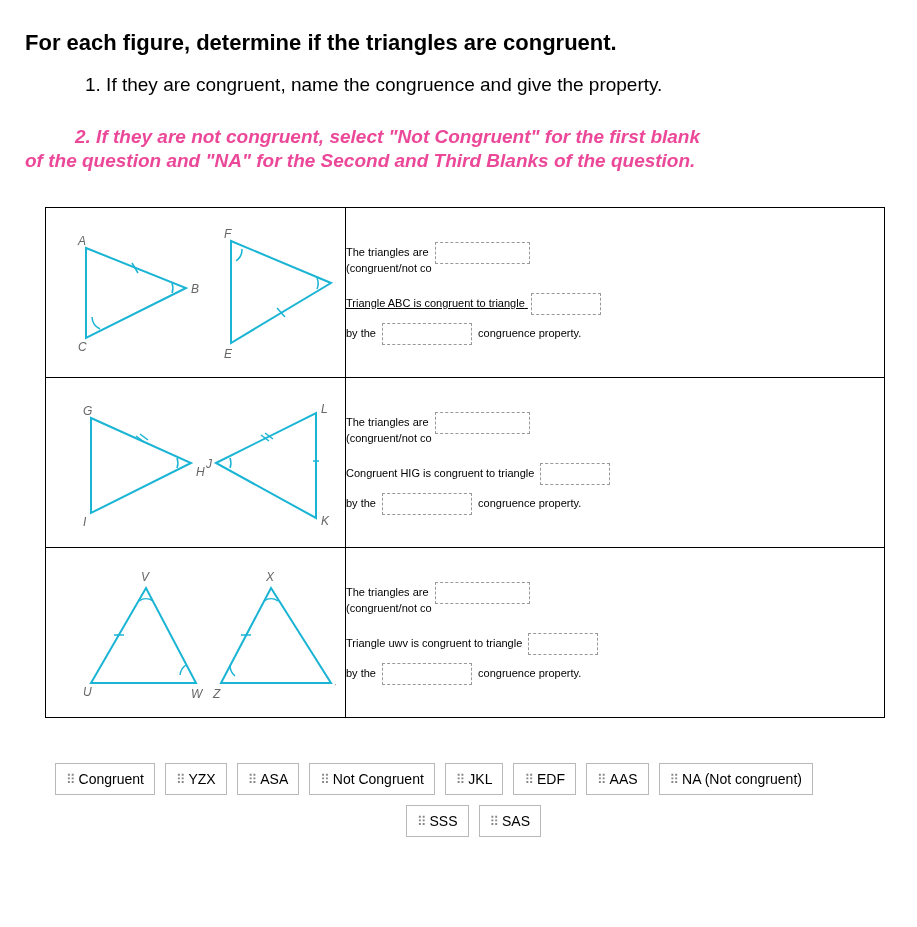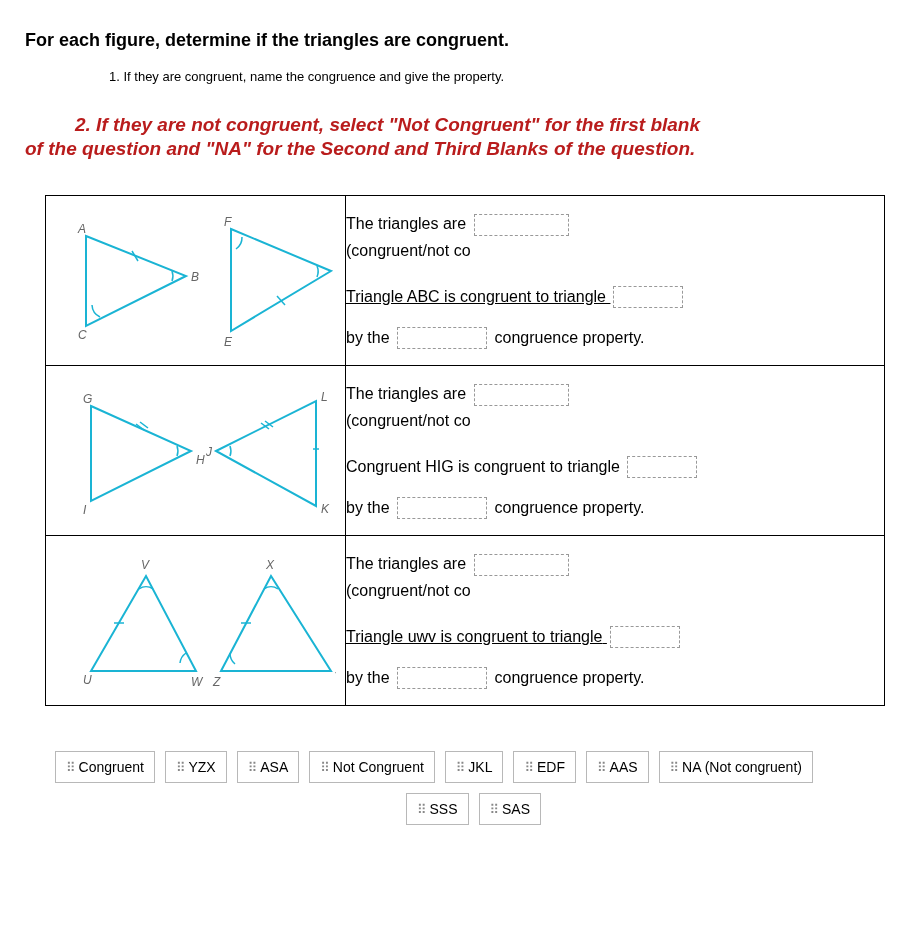--- a/index.html
+++ b/index.html
@@ -5,33 +5,33 @@
     * { box-sizing: border-box; margin: 0; padding: 0; }
     body {
       font-family: Arial, Helvetica, sans-serif;
       background: #fff;
       padding: 30px 25px;
       width: 917px;
       color: #000;
     }
     .title {
       font-weight: bold;
-      font-size: 18px;
+      font-size: 22px;
       margin-bottom: 18px;
     }
     .instruction {
-      font-size: 13px;
-      margin-left: 84px;
+      font-size: 19px;
+      margin-left: 60px;
       margin-bottom: 30px;
     }
     .red-instruction {
       font-size: 19px;
       font-weight: bold;
       font-style: italic;
-      color: #b91c1c;
+      color: #ec4899;
       margin-left: 50px;
       margin-bottom: 2px;
     }
     .red-instruction.line2 {
       margin-left: 0;
       margin-bottom: 35px;
     }
     .main-table {
       border-collapse: collapse;
       width: 840px;
@@ -43,21 +43,21 @@
       vertical-align: middle;
       padding: 0;
     }
     .fig-cell {
       width: 300px;
       height: 170px;
       text-align: center;
     }
     .text-cell {
       padding: 15px 12px;
-      font-size: 16px;
+      font-size: 11px;
       line-height: 2.2;
     }
     .blank {
       display: inline-block;
       border: 1.5px dashed #999;
       min-width: 90px;
       height: 22px;
       vertical-align: middle;
       background: #fff;
       margin: 0 3px;
@@ -187,21 +187,21 @@
         <text class="lbl" x="210" y="28">X</text>
         <text class="lbl" x="278" y="140">Y</text>
         <path class="arc" d="M 208,48 A 12 12 0 0 1 222,48"></path>
         <path class="arc" d="M 179,123 A 14 14 0 0 1 174,112"></path>
         <line class="tick" x1="185" y1="82" x2="195" y2="82"></line>
       </svg>
     </td>
     <td class="text-cell">
       <div><span>The triangles are </span><span class="blank wide"></span></div>
       <div style="margin-top:-8px;"><span>(congruent/not co</span></div>
-      <div style="margin-top:10px;text-decoration:underline;"><span>Triangle uwv is congruent to triangle</span> <span class="blank narrow"></span></div>
+      <div style="margin-top:10px;"><span>Triangle uwv is congruent to triangle</span> <span class="blank narrow"></span></div>
       <div style="margin-top:6px;"><span>by the </span><span class="blank"></span><span> congruence property.</span></div>
     </td>
   </tr>
 </tbody>
   </table>
 
 <div class="tokens">
   <div class="token">
       <span class="token-handle">⠿</span>
       <span>Congruent</span>

